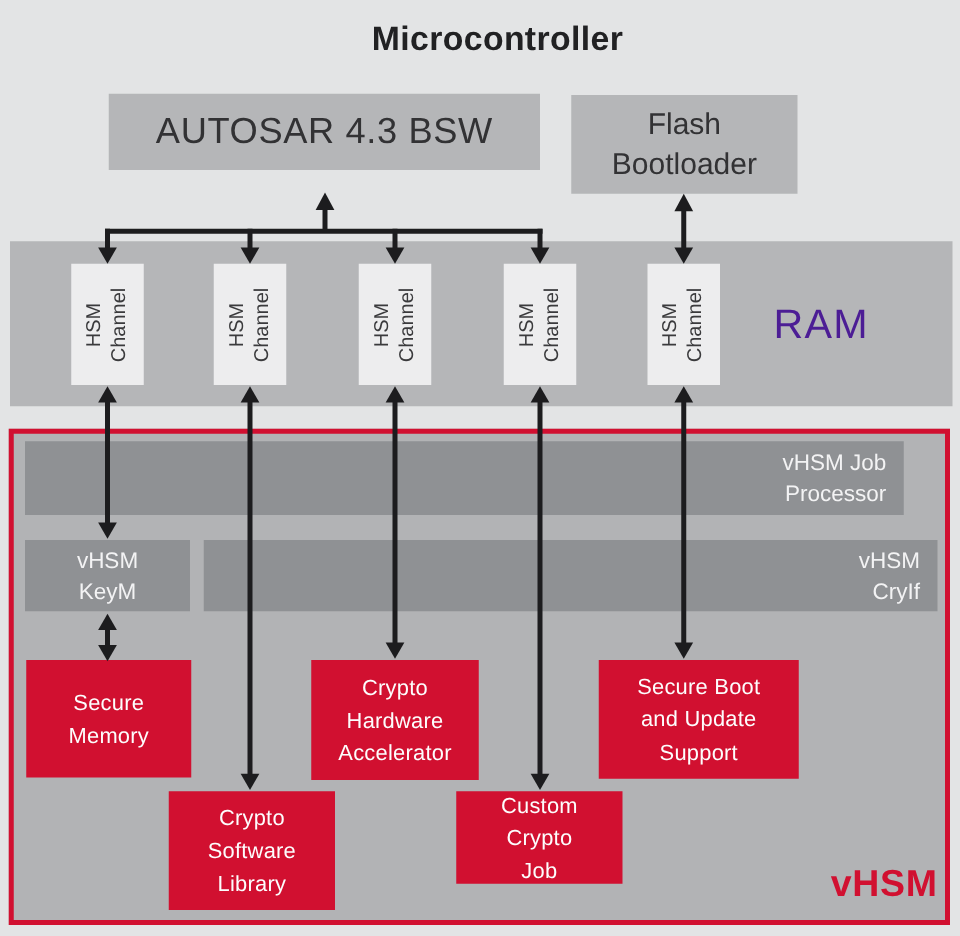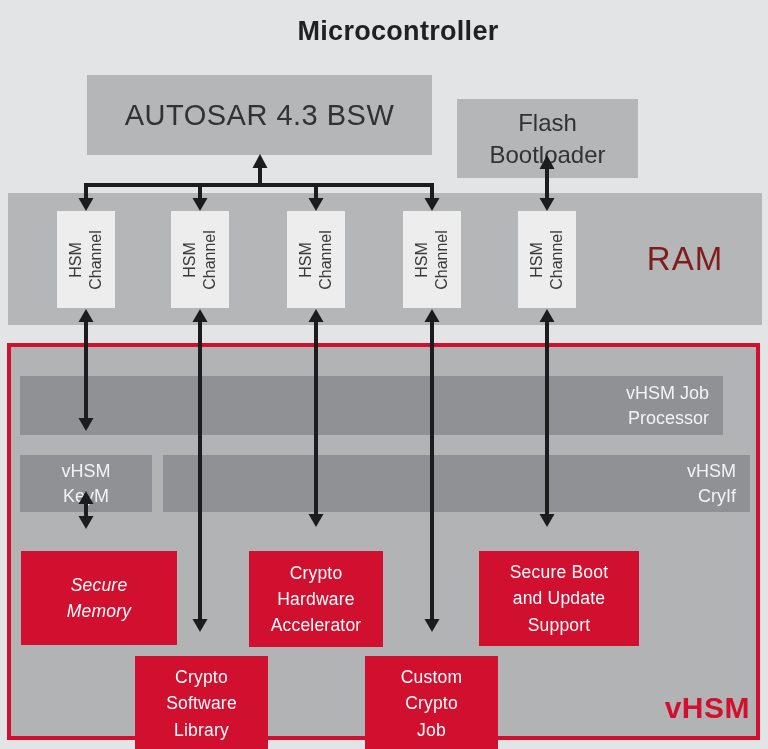--- a/index.html
+++ b/index.html
@@ -5,55 +5,55 @@
   :root{
     --background:#e3e4e5; --box-gray:#b5b6b8; --band-dark-gray:#8f9194;
     --channel-box:#ededee; --vhsm-fill:#b2b3b5; --accent-red:#d11030;
     --text-dark:#323234; --text-light:#f3f3f4; --arrow-black:#1c1c1e;
   }
   html,body{margin:0;padding:0;}
   body{background:var(--background);font-family:"Liberation Sans",sans-serif;}
   .stage{position:relative;width:768px;height:749px;background:var(--background);overflow:hidden;}
   .abs{position:absolute;box-sizing:border-box;}
   .center-text{display:flex;align-items:center;justify-content:center;text-align:center;}
-  .pre{white-space:pre-line;margin-top:23px;}
+  .pre{white-space:pre-line;}
 
   .page-title{left:0;top:16px;width:796px;text-align:center;font-size:27px;font-weight:bold;
     color:#212123;letter-spacing:.3px;}
 
   .gray-box{background:var(--box-gray);color:var(--text-dark);}
-  .autosar{left:87px;top:75px;width:345px;height:80px;font-size:29px;letter-spacing:.5px;}
+  .autosar{left:87px;top:75px;width:345px;height:61px;font-size:29px;letter-spacing:.5px;}
   .flash{left:457px;top:76px;width:181px;height:79px;font-size:24px;line-height:1.3;}
 
   .ram-band{left:8px;top:193px;width:754px;height:132px;background:var(--box-gray);}
-  .ram-label{left:630px;top:193px;width:110px;height:132px;font-size:33px;color:#7f1d1d;
+  .ram-label{left:602px;top:193px;width:110px;height:132px;font-size:33px;color:#4c1d95;
     letter-spacing:1px;}
 
   .hsm-box{top:211px;width:58px;height:97px;background:var(--channel-box);}
   .hsm-rot{position:absolute;left:50%;top:50%;width:97px;
     transform:translate(-50%,-50%) rotate(-90deg);text-align:center;font-size:16px;
     line-height:1.25;color:#3a3a3c;white-space:pre-line;}
   .ch1{left:57px;} .ch2{left:171px;} .ch3{left:287px;} .ch4{left:403px;} .ch5{left:518px;}
 
   .vhsm-container{left:7px;top:343px;width:753px;height:397px;background:var(--vhsm-fill);
     border:4px solid var(--accent-red);}
   .dark-band{background:var(--band-dark-gray);color:var(--text-light);}
   .job-proc{left:20px;top:353px;width:703px;height:59px;display:flex;align-items:center;
     justify-content:flex-end;text-align:right;padding-right:14px;font-size:18px;line-height:1.35;}
   .keym{left:20px;top:432px;width:132px;height:57px;font-size:18px;line-height:1.35;}
   .cryif{left:163px;top:432px;width:587px;height:57px;display:flex;align-items:center;
     justify-content:flex-end;text-align:right;padding-right:14px;font-size:18px;line-height:1.35;}
 
   .red-box{background:var(--accent-red);color:#fdfdfd;font-size:17.5px;line-height:1.5;
     letter-spacing:.2px;}
-  .sec-mem{left:21px;top:528px;width:156px;height:94px;font-style:italic;}
+  .sec-mem{left:21px;top:528px;width:132px;height:94px;}
   .cha{left:249px;top:528px;width:134px;height:96px;}
   .sbus{left:479px;top:528px;width:160px;height:95px;}
   .csl{left:135px;top:633px;width:133px;height:95px;}
-  .ccj{left:365px;top:633px;width:133px;height:95px;}
+  .ccj{left:365px;top:633px;width:133px;height:74px;}
 
   .vhsm-label{right:18px;top:691px;font-size:30px;font-weight:bold;color:var(--accent-red);
     letter-spacing:.5px;}
 
   svg.overlay{position:absolute;left:0;top:0;pointer-events:none;}
   .aline{stroke:var(--arrow-black);stroke-width:4;}
   .ahead{fill:var(--arrow-black);}
 </style>
 </head>
 <body>

